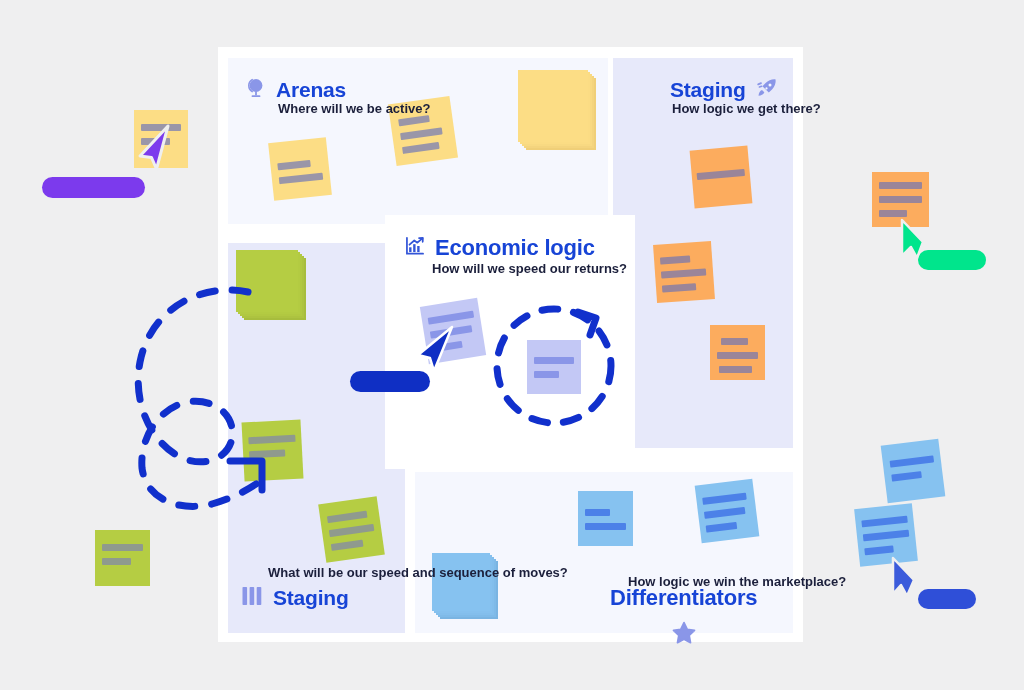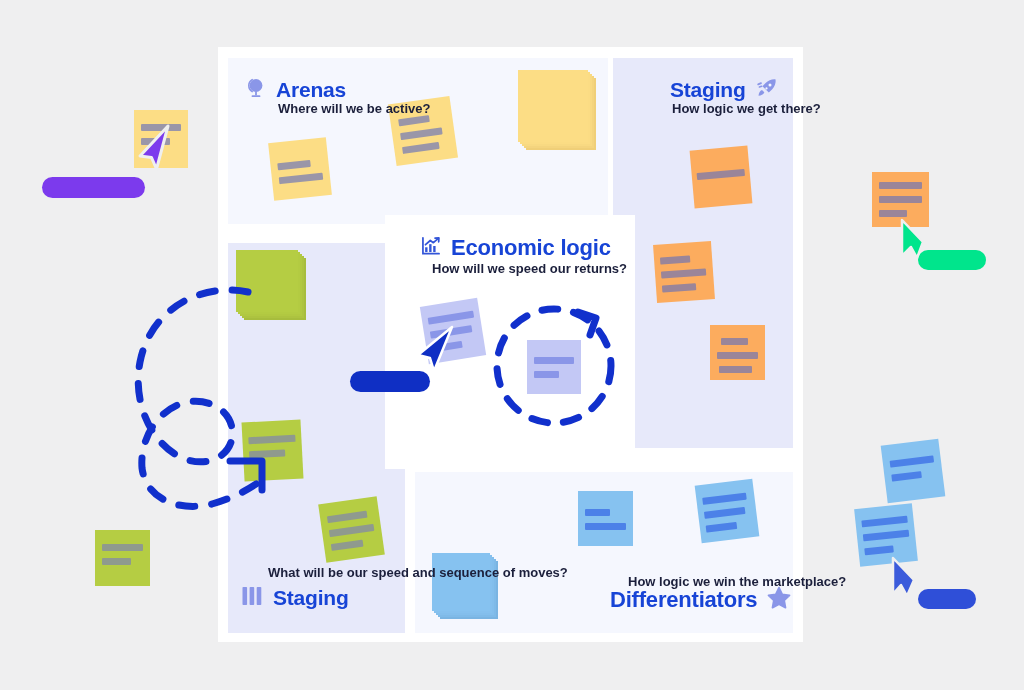--- a/index.html
+++ b/index.html
@@ -87,27 +87,27 @@
   }
   .head-icon { display: block; }
 
   
   .hdr-arenas { left: 243px; top: 76px; }
   .sub-arenas { left: 278px; top: 101px; }
   
   .hdr-vehicles { left: 670px; top: 76px; }
   .sub-vehicles { left: 672px; top: 101px; }
   
-  .hdr-economic { left: 420px; top: 235px; }
+  .hdr-economic { left: 404px; top: 235px; }
   .sub-economic { left: 432px; top: 261px; }
   
   .hdr-staging { left: 240px; top: 585px; text-align: center; }
   .sub-staging { left: 268px; top: 565px; }
   
-  .hdr-diff { left: 610px; top: 585px; }
+  .hdr-diff { left: 610px; top: 585px; flex-direction: column; }
   .sub-diff { left: 628px; top: 574px; }
 
   .head-title.big { font-size: 22px; }
 
   
   .note {
     position: absolute;
     box-sizing: border-box;
   }
   .note .lines {

